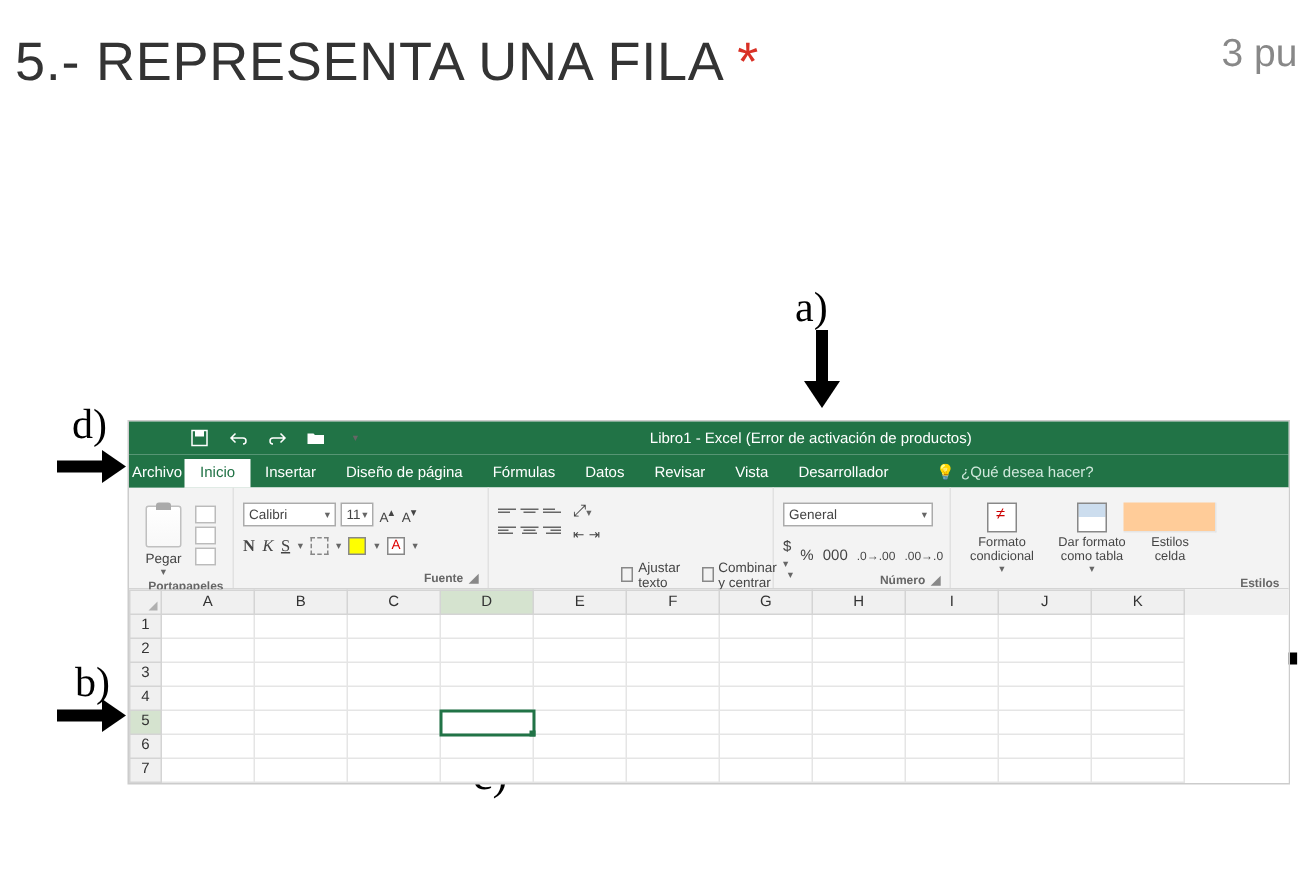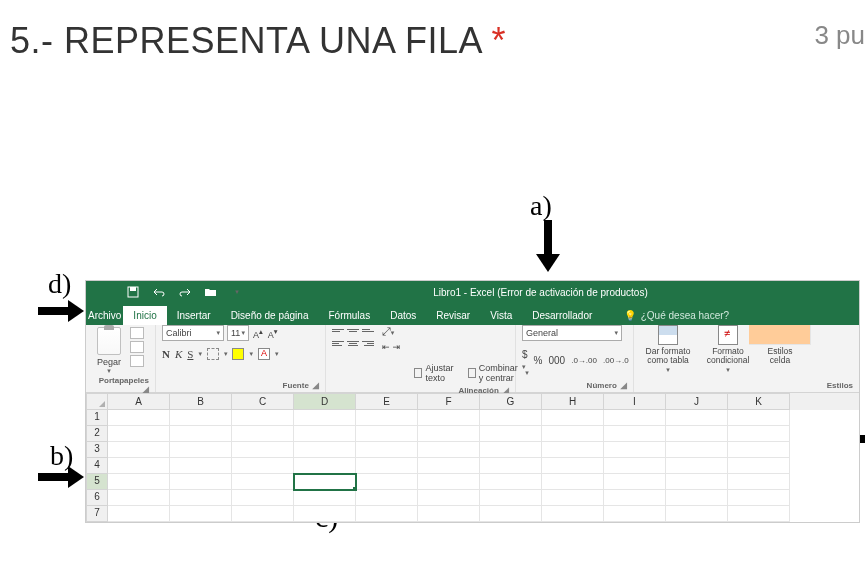--- a/index.html
+++ b/index.html
@@ -24,21 +24,21 @@
 
   
   .tabstrip { background: #217346; height: 22px; display: flex; align-items: flex-end; color: #fff; font-size: 10px; }
   .file-tab { background: #217346; color: #fff; padding: 4px 2px; }
   .tab { padding: 4px 10px; cursor: pointer; }
   .tab.active { background: #fff; color: #217346; }
   .tellme { margin-left: 16px; display: flex; align-items: center; gap: 4px; padding: 4px 6px; color: #d0e8dc; }
 
   
   .ribbon { background: #f3f3f3; border-bottom: 1px solid #d4d4d4; height: 68px; display: flex; font-size: 9px; color: #444; }
-  .ribbon-group { border-right: 1px solid #e1e1e1; padding: 0 6px 0 6px; display: flex; flex-direction: column; justify-content: space-between; }
+  .ribbon-group { border-right: 1px solid #e1e1e1; padding: 10px 6px 0 6px; display: flex; flex-direction: column; justify-content: space-between; }
   .ribbon-group-label { text-align: right; font-size: 8px; color: #666; padding: 1px 0 2px 0; font-weight: bold; }
   .ribbon-group-label .launcher { float: right; font-size: 8px; color: #888; margin-left: 4px; }
   .ribbon-body { display: flex; align-items: flex-start; gap: 4px; flex: 1; }
 
   .paste-btn { display: flex; flex-direction: column; align-items: center; width: 34px; }
   .paste-icon { width: 24px; height: 28px; background: linear-gradient(#fff,#f8f8f8); border: 1px solid #c0c0c0; border-radius: 2px; position: relative; margin-top: 2px; }
   .paste-icon::before { content: ""; position: absolute; top: -3px; left: 6px; width: 10px; height: 5px; background: #aaa; border-radius: 2px 2px 0 0; }
   .paste-label { font-size: 9px; margin-top: 2px; }
   .clip-side { display: flex; flex-direction: column; gap: 2px; margin-top: 2px; }
   .mini-icon { width: 14px; height: 12px; border: 1px solid #bbb; background: #fff; }
@@ -305,27 +305,27 @@
           <span style="font-size:8px;">.0→.00</span>
           <span style="font-size:8px;">.00→.0</span>
         </div>
       </div>
       <div class="ribbon-group-label"><span>Número</span><span class="launcher">◢</span></div>
     </div>
 
     <div class="ribbon-group" style="flex:1; border-right:none;">
       <div class="ribbon-body">
         <div class="style-btn">
+          <div class="style-icon cond"></div>
+          <span>Formato condicional</span>
+            <span class="dd">▾</span>
+        </div>
+        <div class="style-btn">
           <div class="style-icon table"></div>
           <span>Dar formato como tabla</span>
-            <span class="dd">▾</span>
-        </div>
-        <div class="style-btn">
-          <div class="style-icon cond"></div>
-          <span>Formato condicional</span>
             <span class="dd">▾</span>
         </div>
         <div class="style-btn" style="width:40px;">
           <div class="style-icon cell"></div>
           <span>Estilos celda</span>
         </div>
       </div>
       <div class="ribbon-group-label">Estilos</div>
     </div>
   </div>

